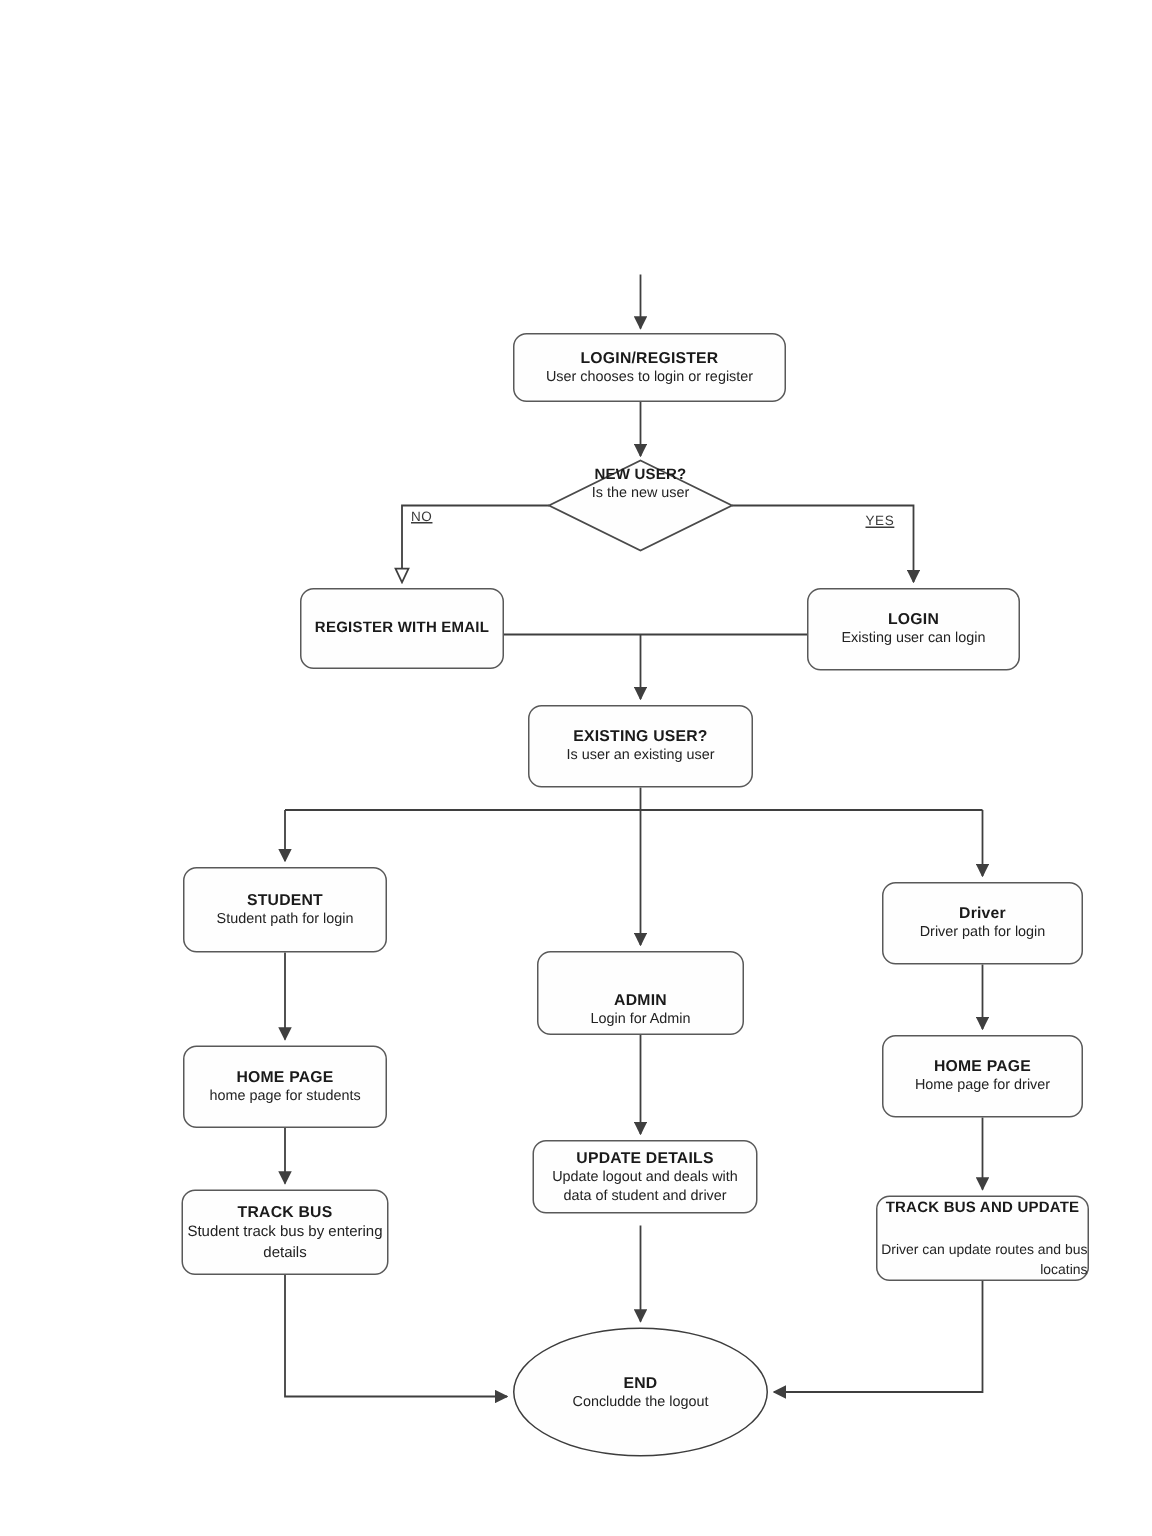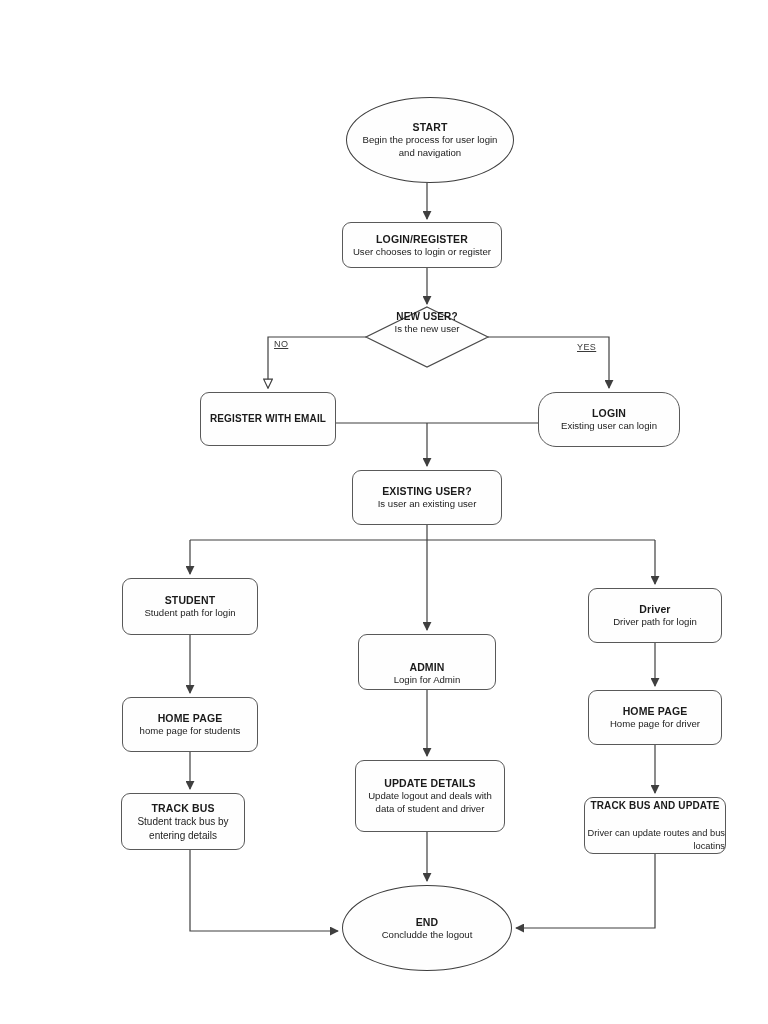--- a/index.html
+++ b/index.html
@@ -55,43 +55,39 @@
       <path d="M427,690 V756" marker-end="url(#mArr)"></path>
       <path d="M427,817 V881" marker-end="url(#mArr)"></path>
       <path d="M655,643 V686" marker-end="url(#mArr)"></path>
       <path d="M655,745 V793" marker-end="url(#mArr)"></path>
       <path d="M655,854 V928 H516" marker-end="url(#mArr)"></path>
     </g>
 
     <polygon points="427,307 488,337 427,367 366,337" fill="#fefefe" stroke="#4a4a4a" stroke-width="1.2"></polygon>
   </svg>
 
-  <div class="node ellipse" style="left:346px;top:97px;width:168px;height:86px;">
-    <div class="title">START</div>
-    <div class="sub" style="max-width:150px;">Begin the process for user login and navigation</div>
-  </div>
 
-  <div class="node" style="left:342px;top:222px;width:160px;height:46px;align-items:center;">
+  <div class="node" style="left:342px;top:222px;width:182px;height:46px;align-items:center;">
     <div class="title">LOGIN/REGISTER</div>
     <div class="sub">User chooses to login or register</div>
   </div>
 
   <div class="node ghost" style="left:367px;top:301px;width:120px;height:44px;">
     <div class="title" style="font-size:10px;">NEW USER?</div>
     <div class="sub">Is the new user</div>
   </div>
 
   <div class="edge-label" style="left:274px;top:339px;">NO</div>
   <div class="edge-label" style="left:577px;top:342px;">YES</div>
 
   <div class="node" style="left:200px;top:392px;width:136px;height:54px;">
     <div class="title" style="font-size:10px;">REGISTER WITH EMAIL</div>
   </div>
 
-  <div class="node" style="left:538px;top:392px;width:142px;height:55px;border-radius:18px;">
+  <div class="node" style="left:538px;top:392px;width:142px;height:55px;">
     <div class="title">LOGIN</div>
     <div class="sub">Existing user can login</div>
   </div>
 
   <div class="node" style="left:352px;top:470px;width:150px;height:55px;">
     <div class="title">EXISTING USER?</div>
     <div class="sub">Is user an existing user</div>
   </div>
 
   <div class="node" style="left:122px;top:578px;width:136px;height:57px;">
@@ -112,26 +108,26 @@
   <div class="node" style="left:122px;top:697px;width:136px;height:55px;">
     <div class="title">HOME PAGE</div>
     <div class="sub">home page for students</div>
   </div>
 
   <div class="node" style="left:588px;top:690px;width:134px;height:55px;">
     <div class="title">HOME PAGE</div>
     <div class="sub">Home page for driver</div>
   </div>
 
-  <div class="node" style="left:355px;top:760px;width:150px;height:72px;">
+  <div class="node" style="left:355px;top:760px;width:150px;height:49px;">
     <div class="title">UPDATE DETAILS</div>
     <div class="sub" style="max-width:140px;">Update logout and deals with data of student and driver</div>
   </div>
 
-  <div class="node" style="left:121px;top:793px;width:124px;height:57px;padding:2px 0;">
+  <div class="node" style="left:121px;top:793px;width:138px;height:57px;padding:2px 0;">
     <div class="title">TRACK BUS</div>
     <div class="sub" style="font-size:10px;">Student track bus by entering details</div>
   </div>
 
   <div class="node" style="left:584px;top:797px;width:142px;height:57px;padding:2px 0;text-align:right;">
     <div class="title" style="font-size:10px;">TRACK BUS AND UPDATE</div>
     <div class="sub" style="font-size:9.3px;margin-top:15px;">Driver can update routes and bus locatins</div>
   </div>
 
   <div class="node ellipse" style="left:342px;top:885px;width:170px;height:86px;">

